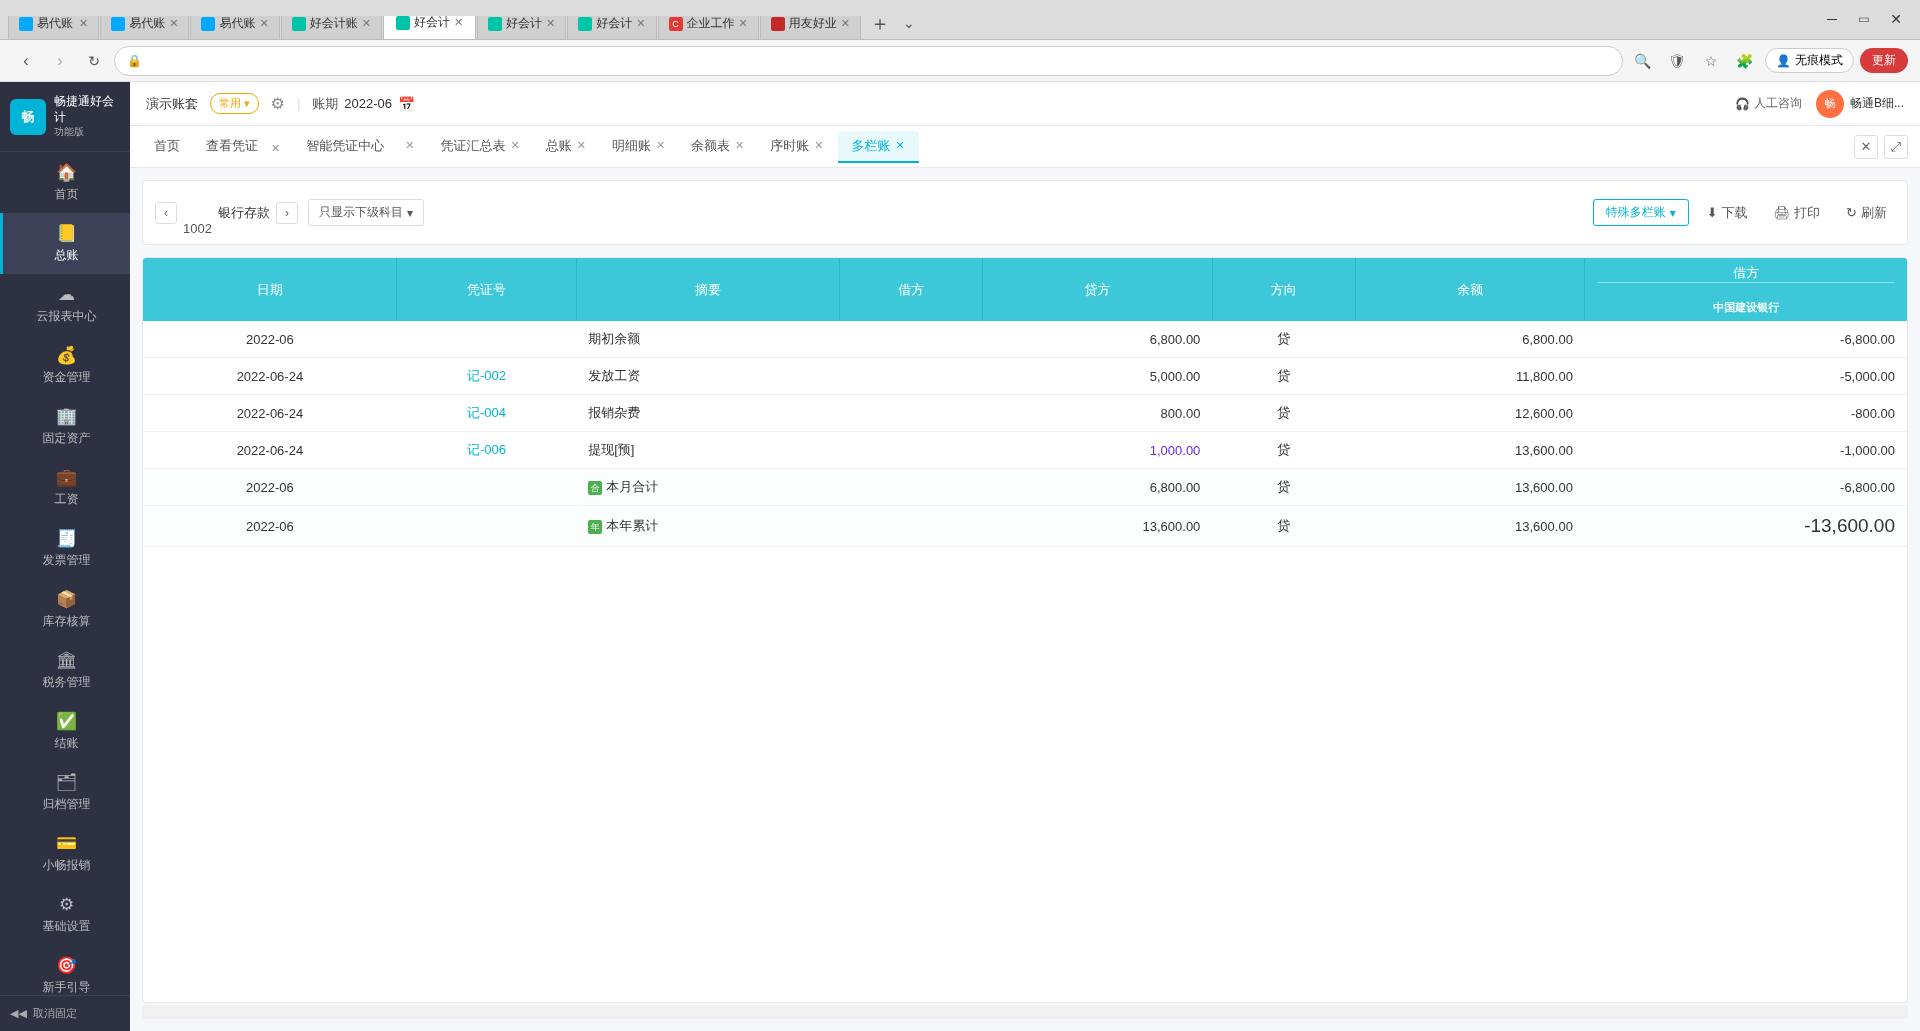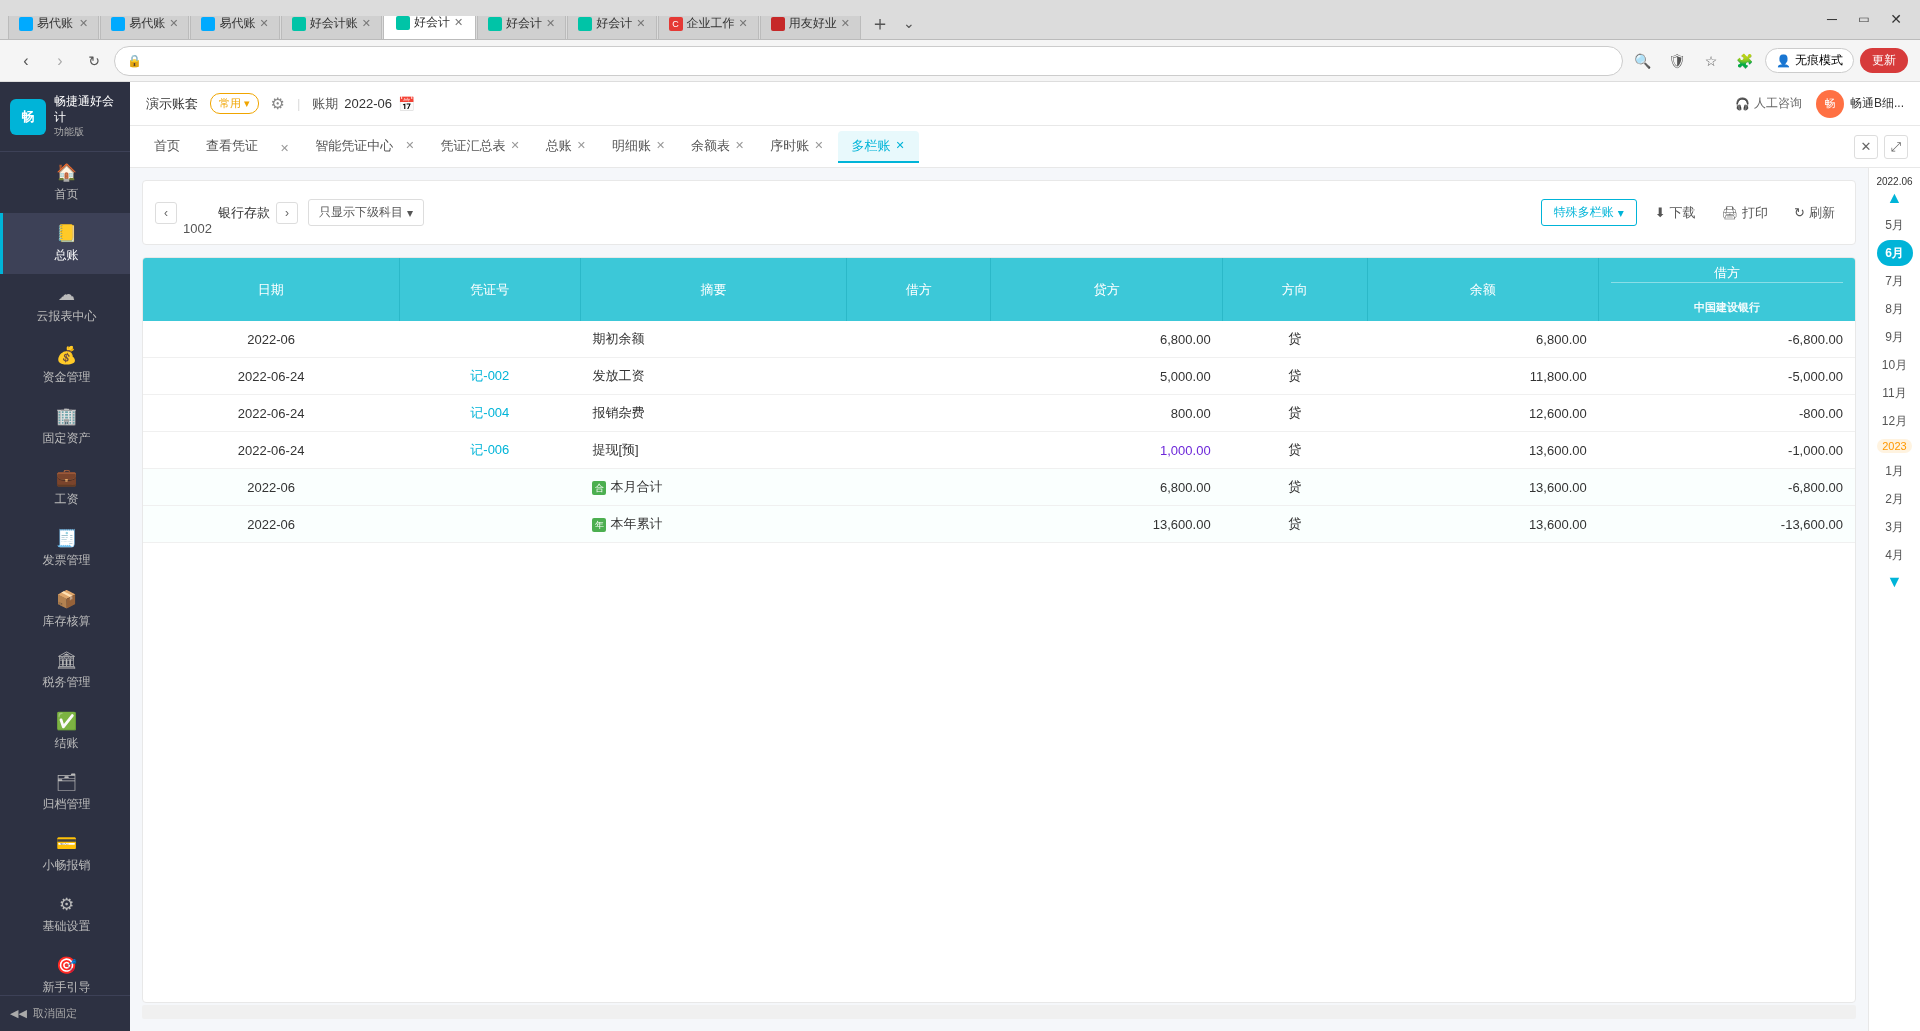--- a/index.html
+++ b/index.html
@@ -184,25 +184,25 @@
           <div style="width:28px;height:28px;border-radius:50%;background:#ff7043;display:flex;align-items:center;justify-content:center;color:#fff;font-size:11px;">畅</div>
           <span style="font-size:12px;color:#333;">畅通B细...</span>
         </div>
       </div>
     </div>
 
     <div style="background:#fff;display:flex;align-items:center;padding:0 12px;border-bottom:1px solid #e8e8e8;height:42px;gap:2px;overflow:hidden;">
       <div style="display:flex;align-items:center;padding:6px 12px;font-size:13px;color:#555;cursor:pointer;border-bottom:2px solid transparent;white-space:nowrap;">
         <span>首页</span>
       </div>
-      <div style="display:flex;align-items:flex-end;padding:6px 12px;font-size:13px;color:#555;cursor:pointer;border-bottom:2px solid transparent;white-space:nowrap;gap:22px;">
+      <div style="display:flex;align-items:flex-end;padding:6px 12px;font-size:13px;color:#555;cursor:pointer;border-bottom:2px solid transparent;white-space:nowrap;gap:13px;">
         <span>查看凭证</span>
         <span style="font-size:11px;color:#999;">✕</span>
       </div>
-      <div style="display:flex;align-items:center;padding:6px 12px;font-size:13px;color:#555;cursor:pointer;border-bottom:2px solid transparent;white-space:nowrap;gap:12px;">
+      <div style="display:flex;align-items:center;padding:6px 12px;font-size:13px;color:#555;cursor:pointer;border-bottom:2px solid transparent;white-space:nowrap;gap:21px;">
         <span>智能凭证中心</span>
         <span style="font-size:11px;color:#999;">✕</span>
       </div>
       <div style="display:flex;align-items:center;padding:6px 12px;font-size:13px;color:#555;cursor:pointer;border-bottom:2px solid transparent;white-space:nowrap;gap:5px;">
         <span>凭证汇总表</span>
         <span style="font-size:11px;color:#999;">✕</span>
       </div>
       <div style="display:flex;align-items:center;padding:6px 12px;font-size:13px;color:#555;cursor:pointer;border-bottom:2px solid transparent;white-space:nowrap;gap:5px;">
         <span>总账</span>
         <span style="font-size:11px;color:#999;">✕</span>
@@ -337,42 +337,24 @@
               <tr style="background:#fafffe;">
                 <td style="padding:9px 12px;text-align:center;border-bottom:1px solid #f0f0f0;font-size:13px;color:#333;">2022-06</td>
                 <td style="padding:9px 12px;text-align:center;border-bottom:1px solid #f0f0f0;font-size:13px;color:#333;"></td>
                 <td style="padding:9px 12px;text-align:left;border-bottom:1px solid #f0f0f0;font-size:13px;color:#333;">
                   <span style="display:inline-block;width:14px;height:14px;background:#4caf50;border-radius:2px;color:#fff;font-size:9px;text-align:center;line-height:14px;margin-right:4px;">年</span>本年累计
                 </td>
                 <td style="padding:9px 12px;text-align:right;border-bottom:1px solid #f0f0f0;font-size:13px;color:#333;"></td>
                 <td style="padding:9px 12px;text-align:right;border-bottom:1px solid #f0f0f0;font-size:13px;color:#333;">13,600.00</td>
                 <td style="padding:9px 12px;text-align:center;border-bottom:1px solid #f0f0f0;font-size:13px;color:#333;">贷</td>
                 <td style="padding:9px 12px;text-align:right;border-bottom:1px solid #f0f0f0;font-size:13px;color:#333;">13,600.00</td>
-                <td style="padding:9px 12px;text-align:right;border-bottom:1px solid #f0f0f0;font-size:13px;color:#333;">-13,600.00</td>
+                <td style="padding:9px 12px;text-align:right;border-bottom:1px solid #f0f0f0;font-size:19px;color:#333;">-13,600.00</td>
               </tr>
             </tbody>
           </table>
         </div>
 
         <div style="height:14px;background:#f0f0f0;margin-top:2px;border-radius:2px;"></div>
       </div>
 
-      <div style="width:52px;background:#fff;border-left:1px solid #e8e8e8;display:flex;flex-direction:column;align-items:center;padding:8px 4px;overflow-y:auto;">
-        <div style="font-size:10px;color:#333;text-align:center;margin-bottom:2px;">2022.06</div>
-        <div style="cursor:pointer;color:#00b4d8;font-size:16px;margin-bottom:4px;">▲</div>
-        <div style="width:36px;height:26px;display:flex;align-items:center;justify-content:center;font-size:12px;color:#555;cursor:pointer;border-radius:13px;margin:1px 0;">5月</div>
-        <div style="width:36px;height:26px;display:flex;align-items:center;justify-content:center;font-size:12px;color:#fff;cursor:pointer;border-radius:13px;margin:1px 0;background:#00b4d8;font-weight:bold;">6月</div>
-        <div style="width:36px;height:26px;display:flex;align-items:center;justify-content:center;font-size:12px;color:#555;cursor:pointer;border-radius:13px;margin:1px 0;">7月</div>
-        <div style="width:36px;height:26px;display:flex;align-items:center;justify-content:center;font-size:12px;color:#555;cursor:pointer;border-radius:13px;margin:1px 0;">8月</div>
-        <div style="width:36px;height:26px;display:flex;align-items:center;justify-content:center;font-size:12px;color:#555;cursor:pointer;border-radius:13px;margin:1px 0;">9月</div>
-        <div style="width:38px;height:26px;display:flex;align-items:center;justify-content:center;font-size:12px;color:#555;cursor:pointer;border-radius:13px;margin:1px 0;">10月</div>
-        <div style="width:38px;height:26px;display:flex;align-items:center;justify-content:center;font-size:12px;color:#555;cursor:pointer;border-radius:13px;margin:1px 0;">11月</div>
-        <div style="width:38px;height:26px;display:flex;align-items:center;justify-content:center;font-size:12px;color:#555;cursor:pointer;border-radius:13px;margin:1px 0;">12月</div>
-        <div style="font-size:11px;color:#ff9800;background:#fff3e0;border-radius:8px;padding:1px 5px;margin:4px 0;cursor:pointer;">2023</div>
-        <div style="width:36px;height:26px;display:flex;align-items:center;justify-content:center;font-size:12px;color:#555;cursor:pointer;border-radius:13px;margin:1px 0;">1月</div>
-        <div style="width:36px;height:26px;display:flex;align-items:center;justify-content:center;font-size:12px;color:#555;cursor:pointer;border-radius:13px;margin:1px 0;">2月</div>
-        <div style="width:36px;height:26px;display:flex;align-items:center;justify-content:center;font-size:12px;color:#555;cursor:pointer;border-radius:13px;margin:1px 0;">3月</div>
-        <div style="width:36px;height:26px;display:flex;align-items:center;justify-content:center;font-size:12px;color:#555;cursor:pointer;border-radius:13px;margin:1px 0;">4月</div>
-        <div style="cursor:pointer;color:#00b4d8;font-size:16px;margin-top:4px;">▼</div>
-      </div>
     </div>
   </div>
 </div>
 
 </body></html>

